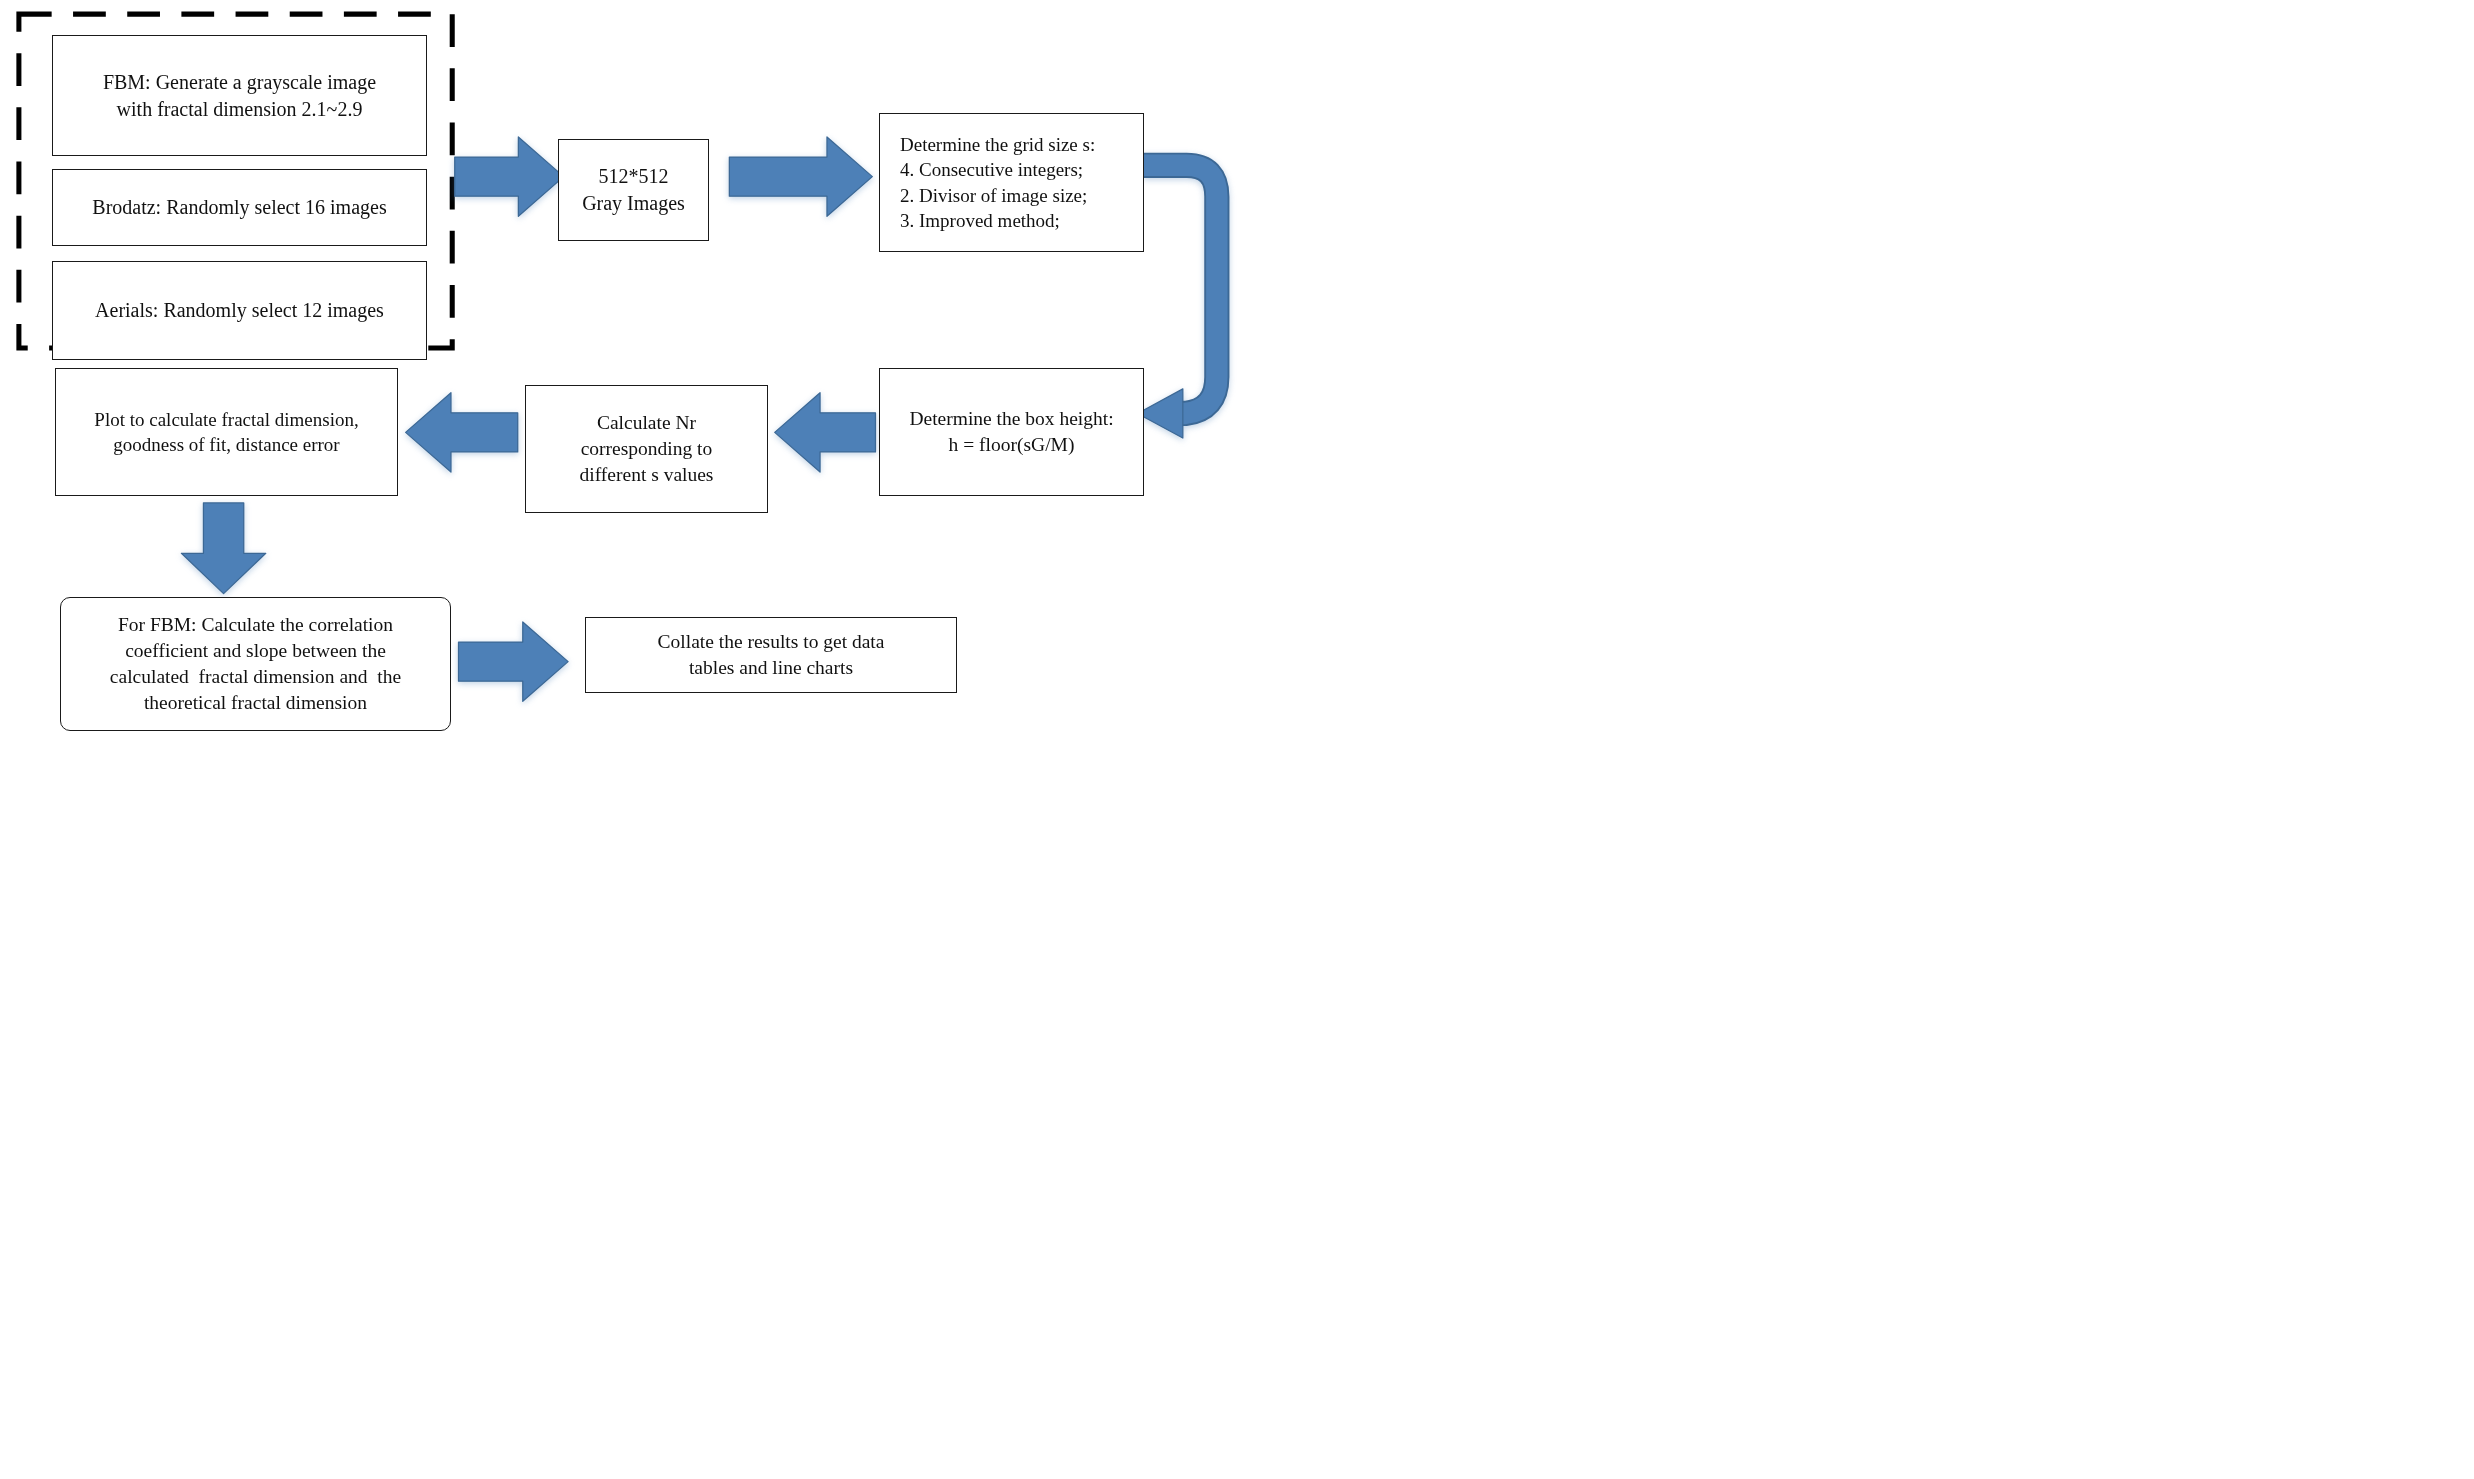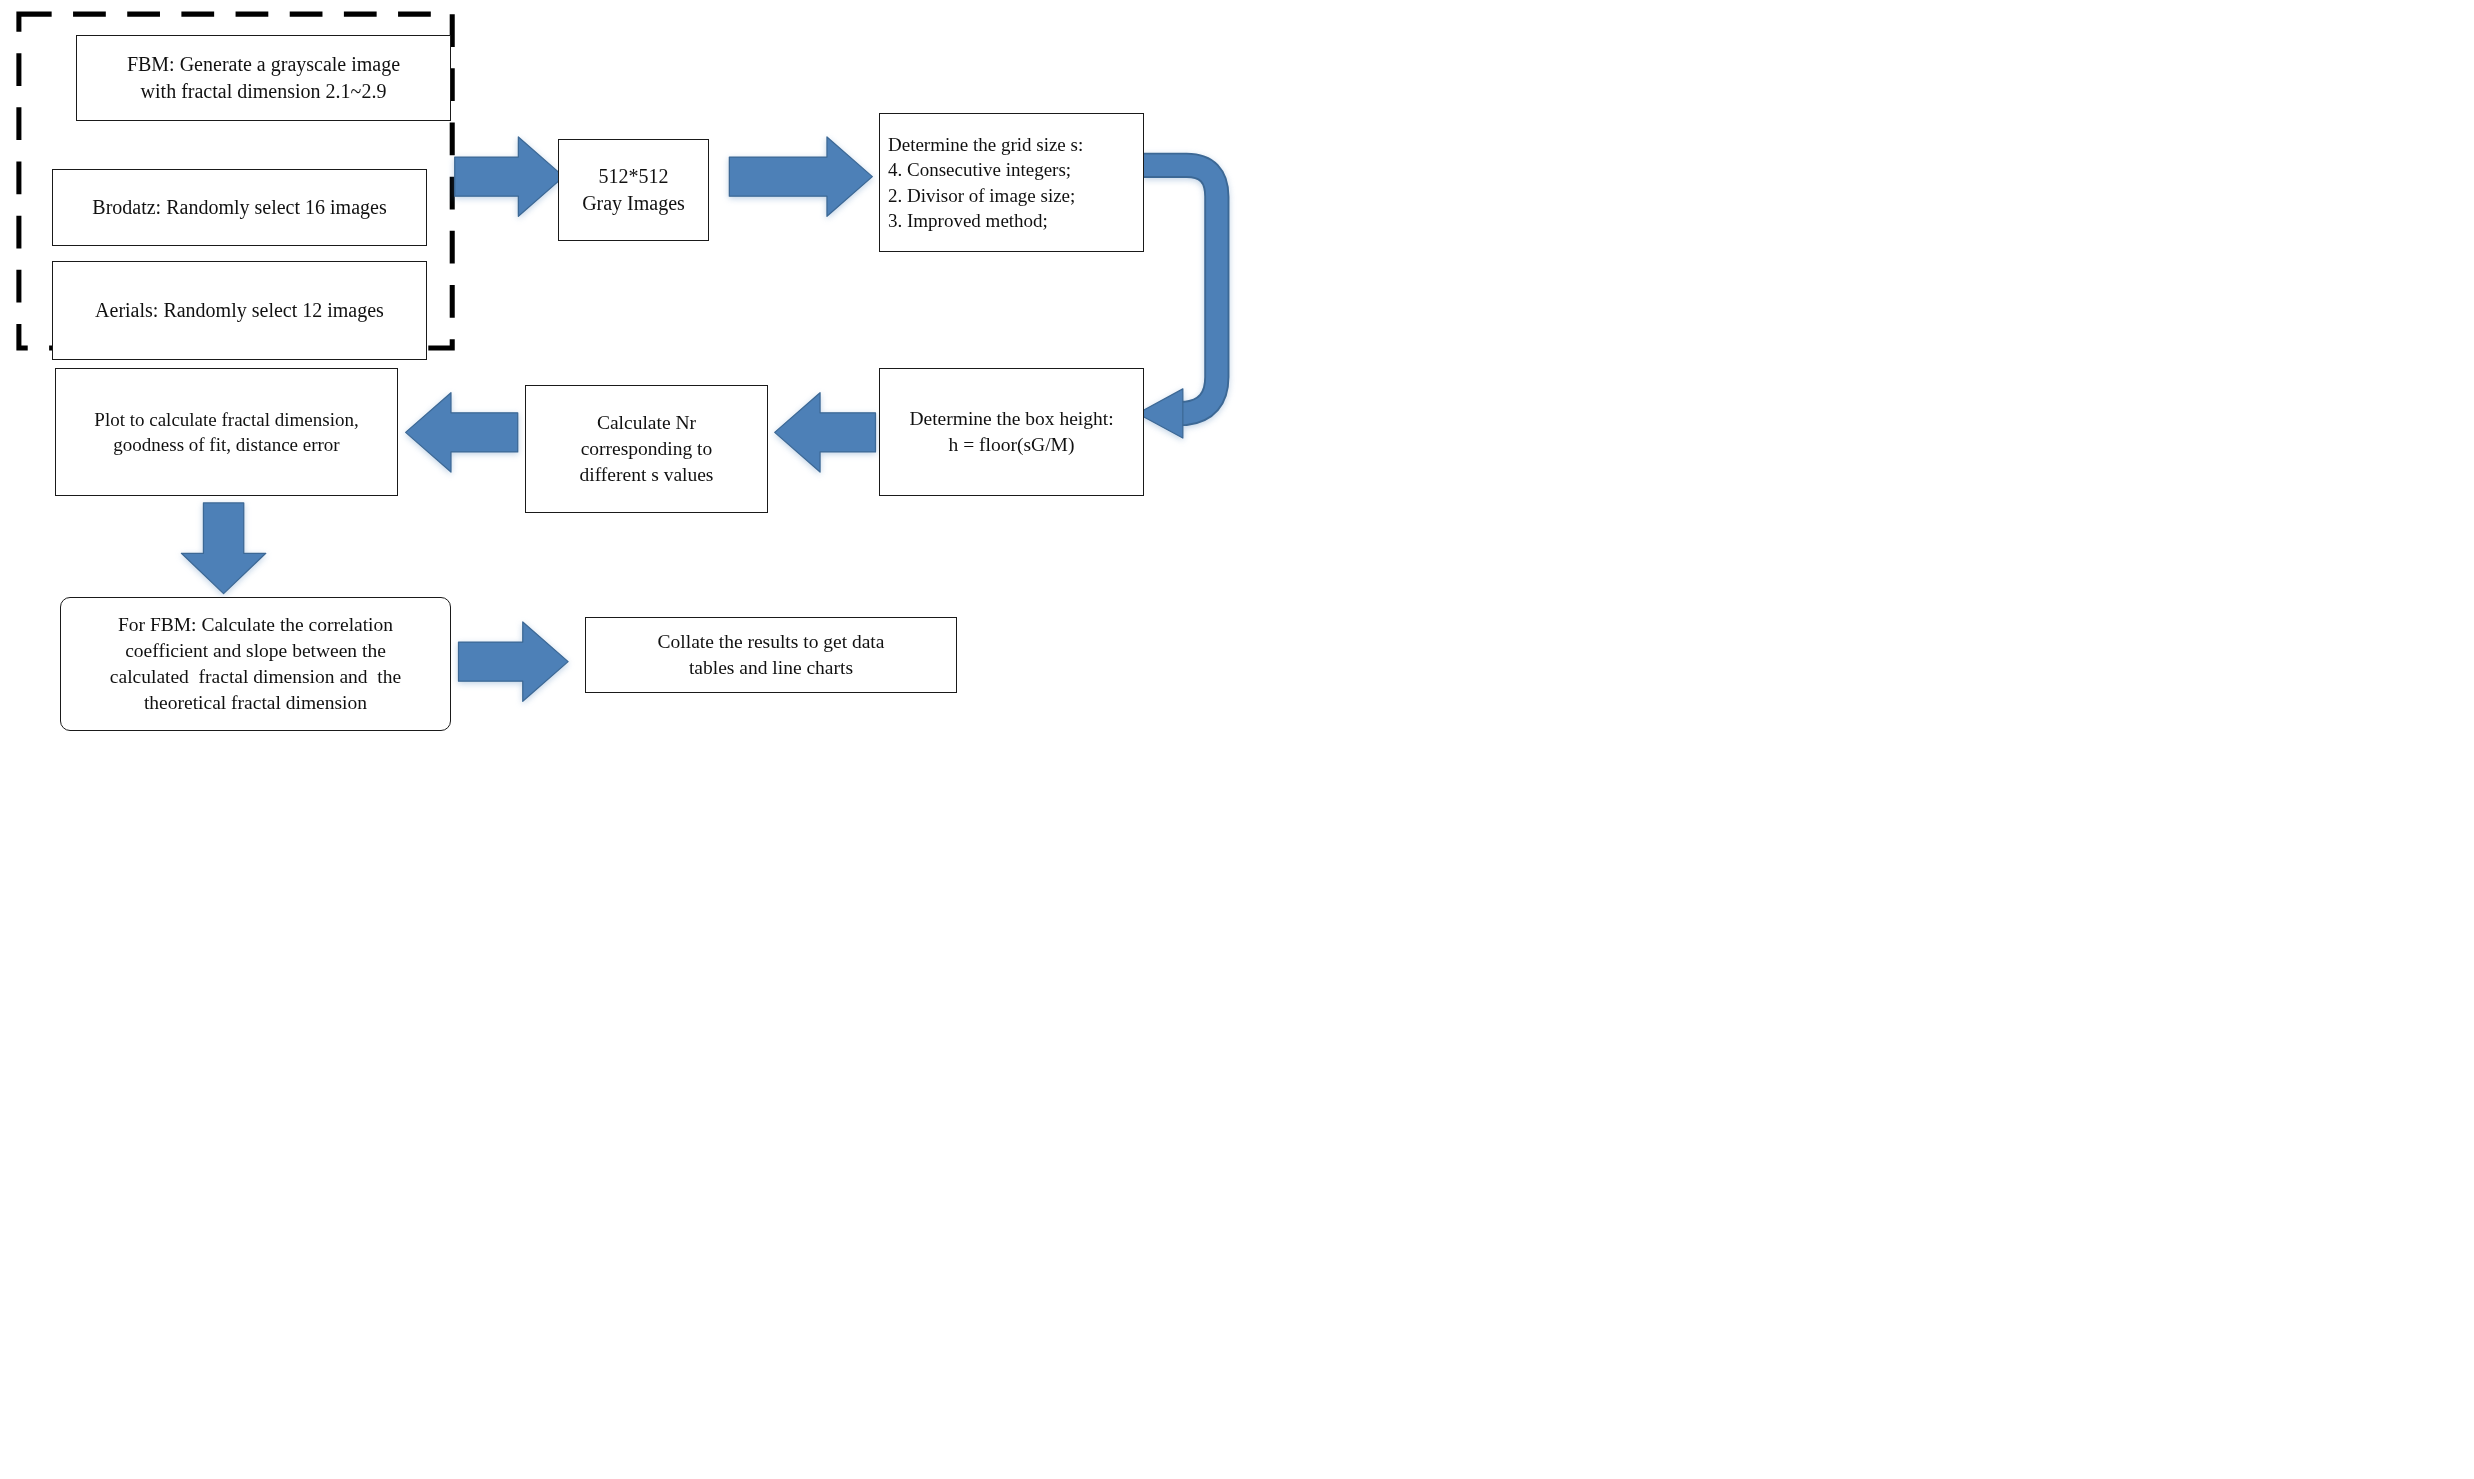--- a/index.html
+++ b/index.html
@@ -23,21 +23,21 @@
     border:1.3px solid #1a1a1a;
     border-top-width:1.9px;
     box-sizing:border-box;
     display:flex;flex-direction:column;justify-content:center;align-items:center;
     text-align:center;
   }
   .node .ln{white-space:pre;line-height:1.34;}
   .f32 .ln{font-size:20px;}
   .f31 .ln{font-size:19.5px;}
   .f30 .ln{font-size:19px;}
-  .grid-box{align-items:flex-start;text-align:left;padding-left:8px;}
+  .grid-box{align-items:flex-start;text-align:left;padding-left:20px;}
 </style>
 </head>
 <body>
 
 <div class="canvas">
 
   <svg class="layer" viewBox="0 0 1964 1174" xmlns="http://www.w3.org/2000/svg">
 
     <rect class="dash-rect" x="30" y="22" width="688" height="530"></rect>
 
@@ -56,21 +56,21 @@
       <polygon class="arrow" points="1390,655 1302,655 1302,623 1230,686 1302,749 1302,717 1390,717"></polygon>
 
       <polygon class="arrow" points="822,655 716,655 716,623 644,686 716,749 716,717 822,717"></polygon>
 
       <polygon class="arrow" points="323,798 387,798 387,878 422,878 355,942 288,878 323,878"></polygon>
 
       <polygon class="arrow" points="728,1019 830,1019 830,987 902,1050 830,1113 830,1081 728,1081"></polygon>
     </g>
   </svg>
 
-  <div class="node f32" style="left:52px;top:35px;width:375px;height:86px;margin-left:24px;">
+  <div class="node f32" style="left:52px;top:35px;width:375px;height:121px;">
     <div class="ln">FBM: Generate a grayscale image</div>
     <div class="ln">with fractal dimension 2.1~2.9</div>
   </div>
 
   <div class="node f32" style="left:52px;top:169px;width:375px;height:77px;">
     <div class="ln">Brodatz: Randomly select 16 images</div>
   </div>
 
   <div class="node f32" style="left:52px;top:261px;width:375px;height:99px;">
     <div class="ln">Aerials: Randomly select 12 images</div>

